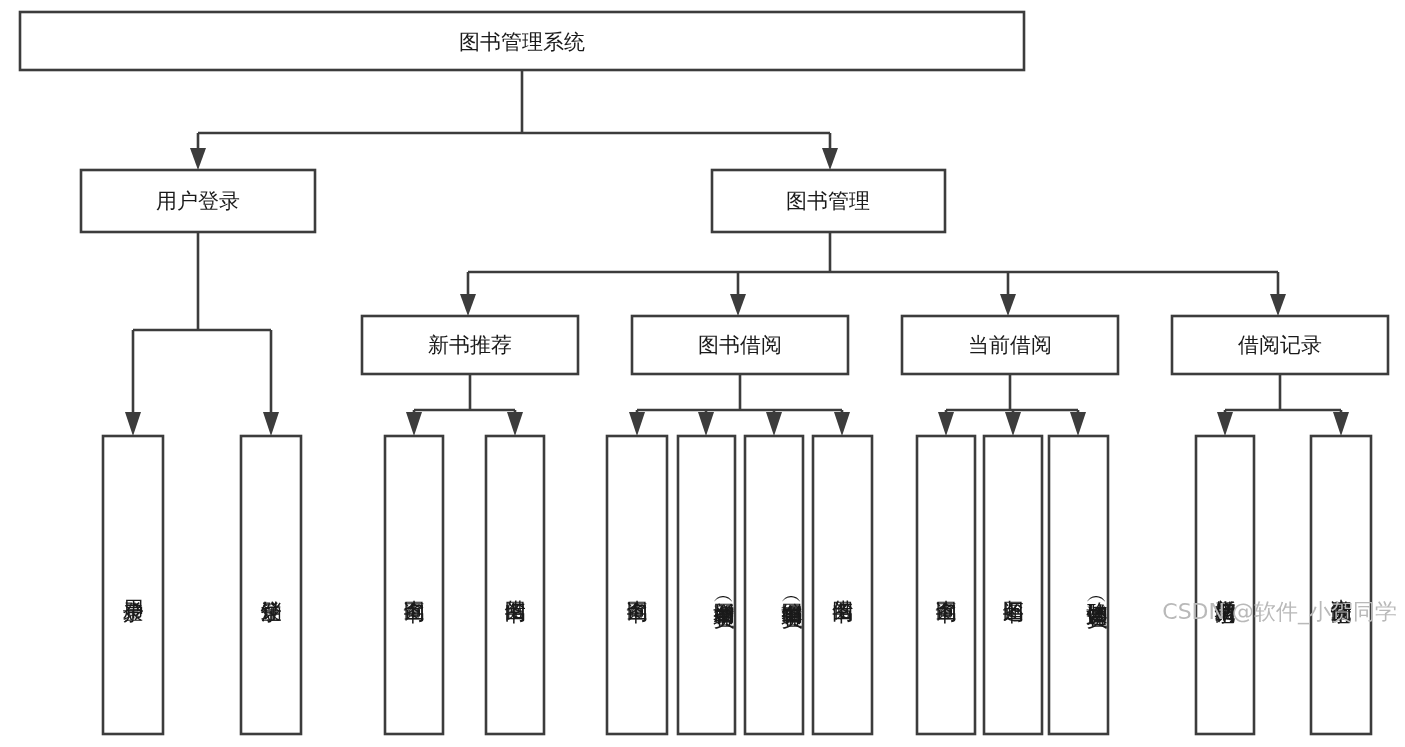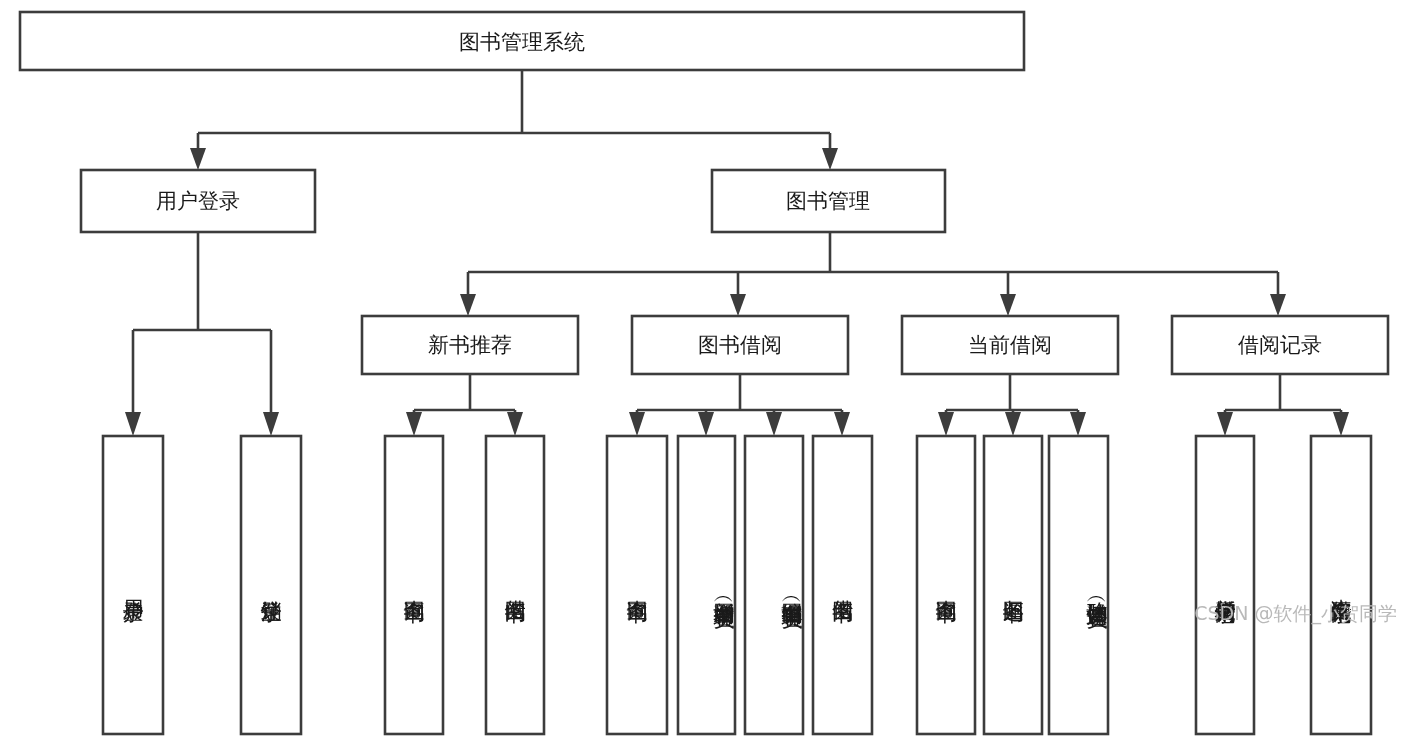--- a/index.html
+++ b/index.html
@@ -62,21 +62,21 @@
     justify-content: center;
     letter-spacing: 1px;
     white-space: nowrap;
     user-select: none;
   }
   .watermark {
     position: absolute;
     right: 8px;
     bottom: 6px;
     font-family: "DejaVu Sans", "Liberation Sans", sans-serif;
-    font-size: 19px;
+    font-size: 22px;
     color: #b9b9b9;
     white-space: nowrap;
     user-select: none;
   }
 </style>
 </head>
 <body>
 
 <div id="diagram-root">
 

